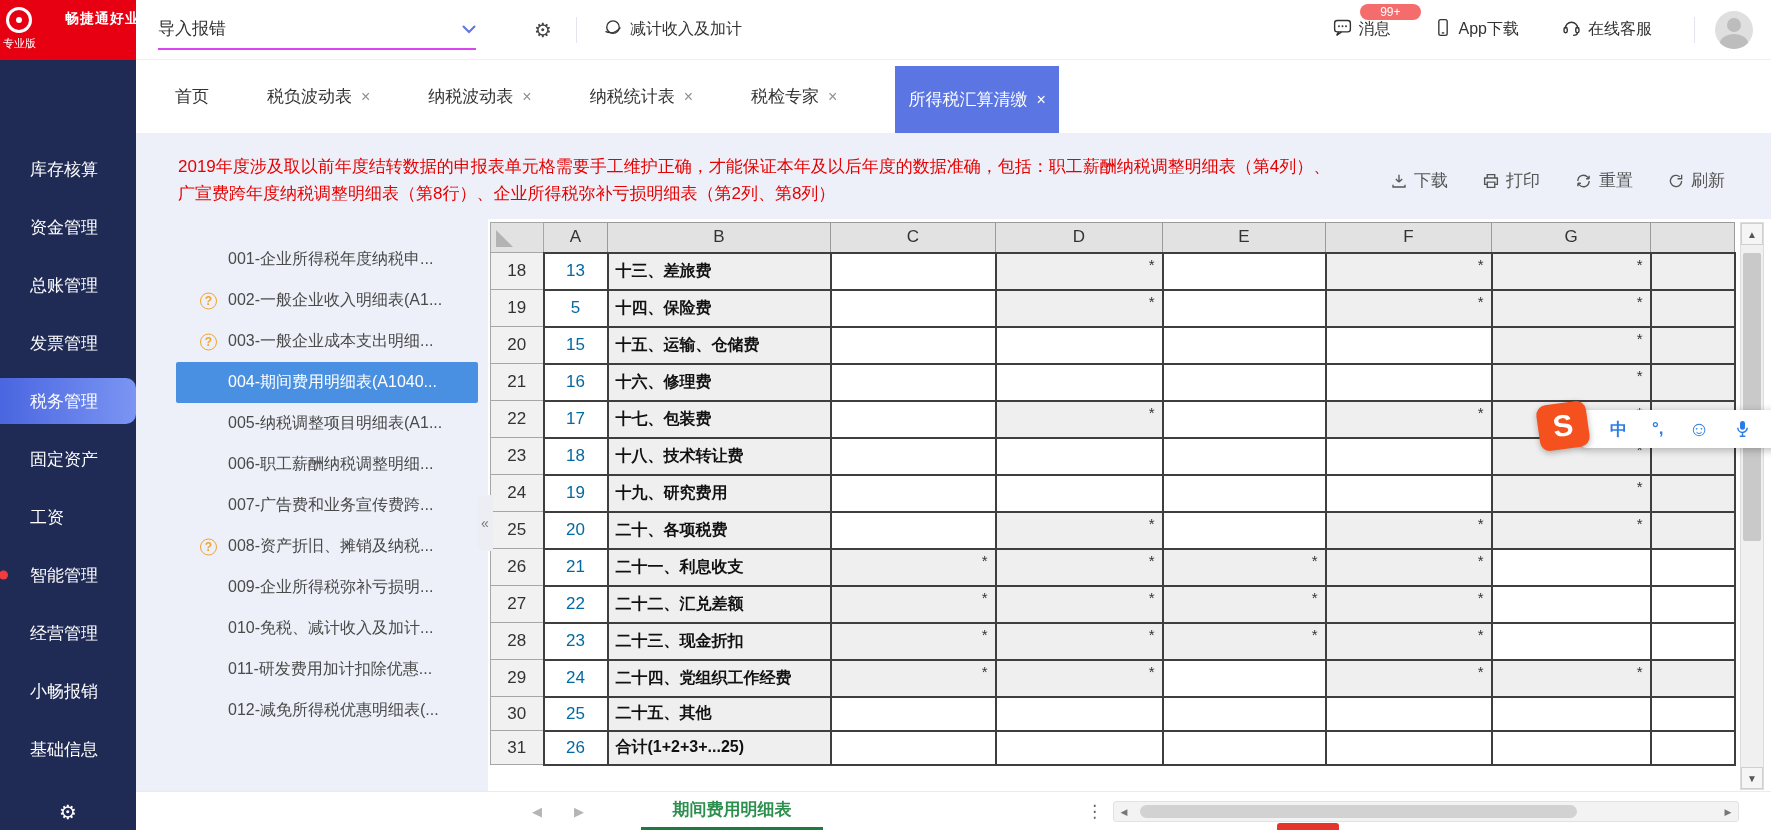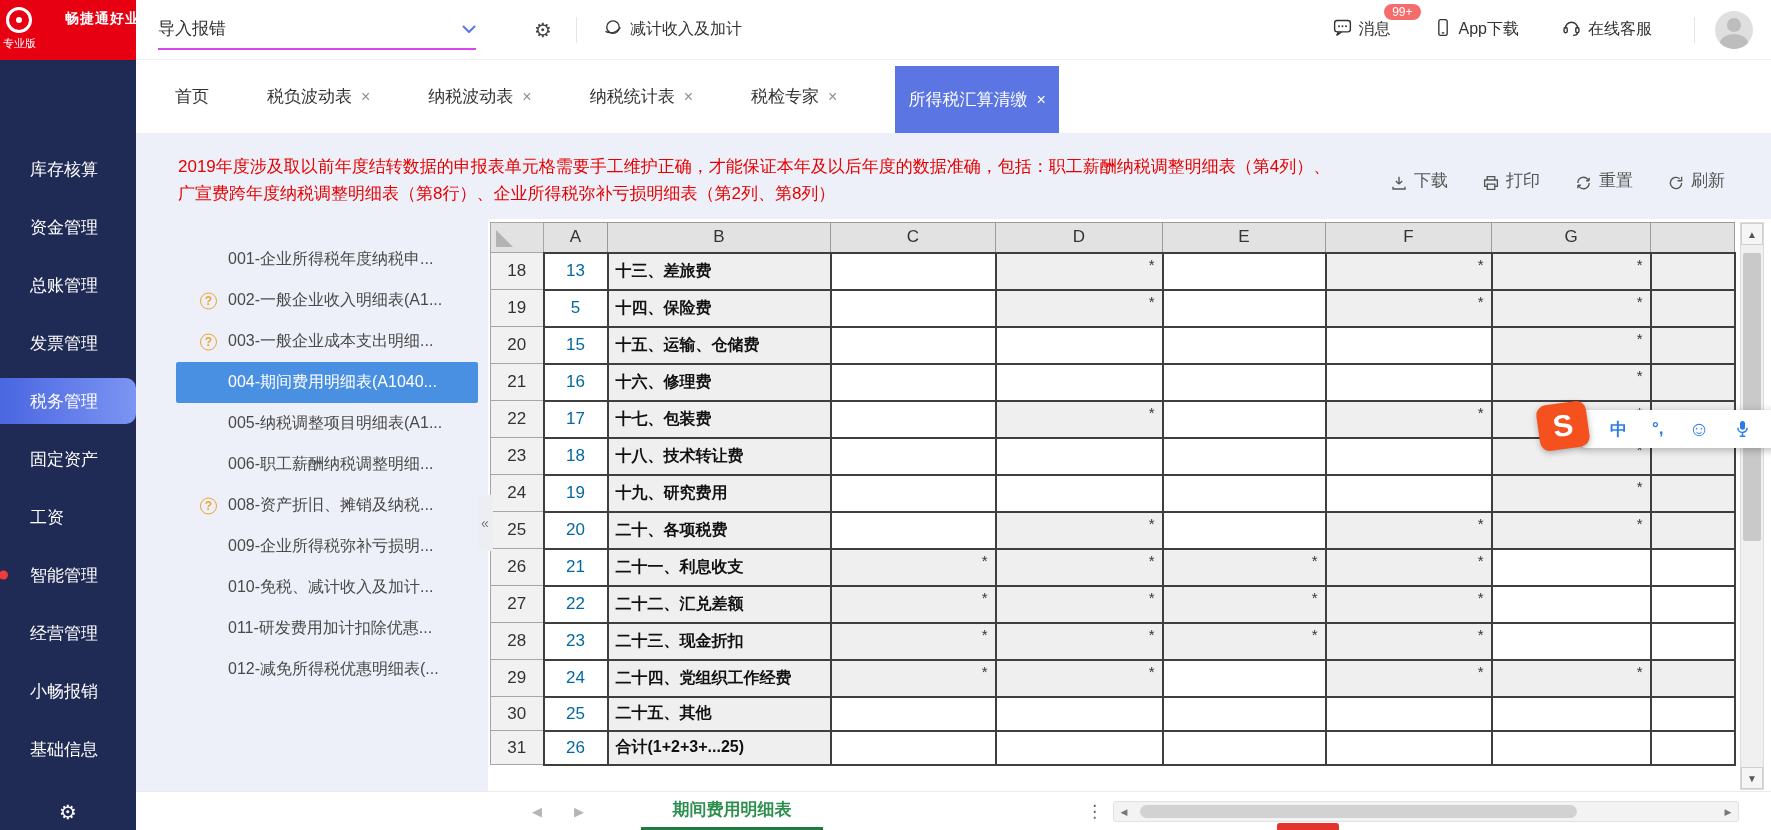--- a/index.html
+++ b/index.html
@@ -25,36 +25,36 @@
   .topbar { position:absolute; left:136px; right:0; top:0; height:60px; background:#fff; display:flex; align-items:center; border-bottom:1px solid #eef0f5; z-index:20; }
   .report-select { margin-left:22px; width:318px; height:40px; display:flex; align-items:center; justify-content:space-between; border-bottom:2px solid #d946ef; cursor:pointer; }
   .report-select .val { font-size:17px; color:#333; }
   .gear-glyph { font-size:20px; color:#444; margin-left:58px; cursor:pointer; }
   .v-div { width:1px; height:26px; background:#e3e5ec; margin-left:24px; }
   .demo-group { display:flex; align-items:center; margin-left:26px; cursor:pointer; }
   .demo-group .lbl { font-size:16px; margin-left:7px; color:#333; }
   .topbar-right { margin-left:auto; display:flex; align-items:center; }
   .tb-item { position:relative; display:flex; align-items:center; margin-right:42px; cursor:pointer; }
   .tb-item .lbl { font-size:16px; margin-left:6px; color:#333; }
-  .badge { position:absolute; top:-13px; right:-30px; background:#f56c6c; color:#fff; font-size:12px; padding:1px 8px; border-radius:10px; white-space:nowrap; }
+  .badge { position:absolute; top:-13px; right:-30px; background:#f56c6c; color:#fff; font-size:12px; padding:1px 20px; border-radius:10px; white-space:nowrap; }
   .avatar { width:38px; height:38px; border-radius:50%; background:#dfdfdf; position:relative; overflow:hidden; margin-right:18px; cursor:pointer; }
   .avatar .head { position:absolute; left:12px; top:7px; width:14px; height:14px; border-radius:50%; background:#bdbdbd; }
   .avatar .body { position:absolute; left:5px; top:23px; width:28px; height:18px; border-radius:50% 50% 0 0; background:#bdbdbd; }
   .tb-vdiv { width:1px; height:26px; background:#e3e5ec; margin-right:20px; }
   
   .tabbar { position:absolute; left:136px; right:0; top:60px; height:73px; background:#fff; display:flex; align-items:stretch; padding-left:39px; z-index:10; }
   .tab { display:flex; align-items:center; margin-right:58px; font-size:17px; color:#333; cursor:pointer; white-space:nowrap; }
   .tab .close { margin-left:9px; color:#8a8f9b; font-size:16px; }
   .tab.active { background:#5b76e3; color:#fff; padding:0 13px; margin-top:6px; margin-right:0; }
   .tab.active .close { color:#fff; }
   
   .content { position:absolute; left:136px; right:0; top:133px; bottom:0; background:#edf0f8; }
   .notice { position:absolute; left:42px; top:20px; width:1160px; font-size:17px; line-height:1.6; color:#e60000; }
   .actions { position:absolute; top:36px; right:46px; display:flex; gap:34px; }
-  .action-btn { display:flex; align-items:flex-end; gap:6px; font-size:17px; color:#555; cursor:pointer; }
+  .action-btn { display:flex; align-items:center; gap:6px; font-size:17px; color:#555; cursor:pointer; }
   .action-btn svg { stroke:#555; }
   
   .form-list { position:absolute; left:40px; top:106px; width:302px; }
   .fl-item { position:relative; height:41px; display:flex; align-items:center; padding-left:52px; font-size:16px; color:#4a4a4a; cursor:pointer; white-space:nowrap; }
   .fl-item.active { background:#4a90e2; color:#fff; border-radius:2px; }
   .help-ic { position:absolute; left:24px; top:50%; transform:translateY(-50%); width:17px; height:17px; border:1.5px solid #f0a32f; color:#f0a32f; border-radius:50%; font-size:12px; font-weight:bold; display:flex; align-items:center; justify-content:center; }
   .collapse-handle { position:absolute; left:341px; top:362px; width:16px; height:56px; background:#eceef3; border-radius:8px 0 0 8px; display:flex; align-items:center; justify-content:center; color:#777; font-size:14px; cursor:pointer; z-index:5; }
   
   .sheet-bg { position:absolute; left:352px; top:86px; right:0; height:572px; background:#fff; }
   table.sheet { position:absolute; left:354px; top:89px; border-collapse:collapse; table-layout:fixed; width:1244px; background:#fff; }
@@ -315,20 +315,24 @@
         <div class="fl-item">
 
           <span>005-纳税调整项目明细表(A1...</span>
         </div>
 
         <div class="fl-item">
 
           <span>006-职工薪酬纳税调整明细...</span>
         </div>
 
+        <div class="fl-item">
+
+          <span>007-广告费和业务宣传费跨...</span>
+        </div>
 
         <div class="fl-item">
           <span class="help-ic">?</span>
           <span>008-资产折旧、摊销及纳税...</span>
         </div>
 
         <div class="fl-item">
 
           <span>009-企业所得税弥补亏损明...</span>
         </div>

